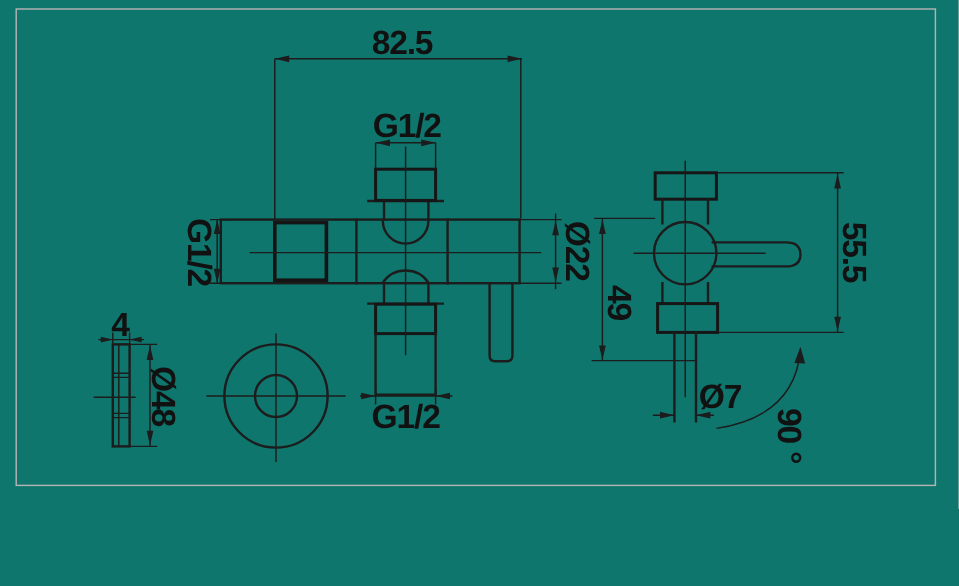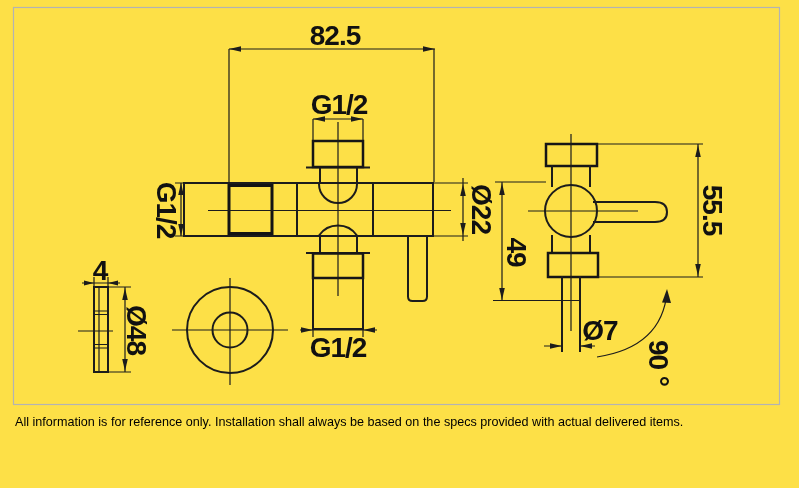--- a/index.html
+++ b/index.html
@@ -1,17 +1,17 @@
 <!DOCTYPE html>
 <html><head>
 <meta charset="utf-8">
 <style>
   html,body { margin:0; padding:0; background:#ffffff; }
   .page {
-    position:relative; width:799px; height:488px; background:#fde047;
+    position:relative; width:799px; height:488px; background:#0f766e;
     font-family:"Liberation Sans", sans-serif; overflow:hidden;
   }
   .drawing { position:absolute; left:0; top:0; }
   .obj   { stroke:#1c1c1c; stroke-width:2;   fill:none; stroke-linecap:square; }
   .objthk{ stroke:#141414; stroke-width:3;   fill:none; }
   .objmed{ stroke:#161616; stroke-width:2.5; fill:none; }
   .thin  { stroke:#1c1c1c; stroke-width:1.2; fill:none; stroke-linecap:butt; }
   .arr   { fill:#1c1c1c; stroke:none; }
   .dimtxt{
     font-family:"Liberation Sans", sans-serif; font-weight:bold;
@@ -126,16 +126,15 @@
       <text class="dimtxt" x="712" y="210" text-anchor="middle" dominant-baseline="central" transform="rotate(90 712 210)">55.5</text>
       <text class="dimtxt" x="516" y="252" text-anchor="middle" dominant-baseline="central" transform="rotate(90 516 252)">49</text>
       <text class="dimtxt" x="600" y="340" text-anchor="middle">Ø7</text>
       <text class="dimtxt" x="658" y="363" text-anchor="middle" dominant-baseline="central" transform="rotate(90 658 363)">90 °</text>
       <text class="dimtxt" x="100" y="280" text-anchor="middle">4</text>
       <text class="dimtxt" x="136" y="330" text-anchor="middle" dominant-baseline="central" transform="rotate(90 136 330)">Ø48</text>
     </g>
   </svg>
 
   <div class="footer">
-    <div>All information is for reference only. Installation shall always be based on the specs provided with actual delivered items.</div>
   </div>
 
 </div>
 
 </body></html>

